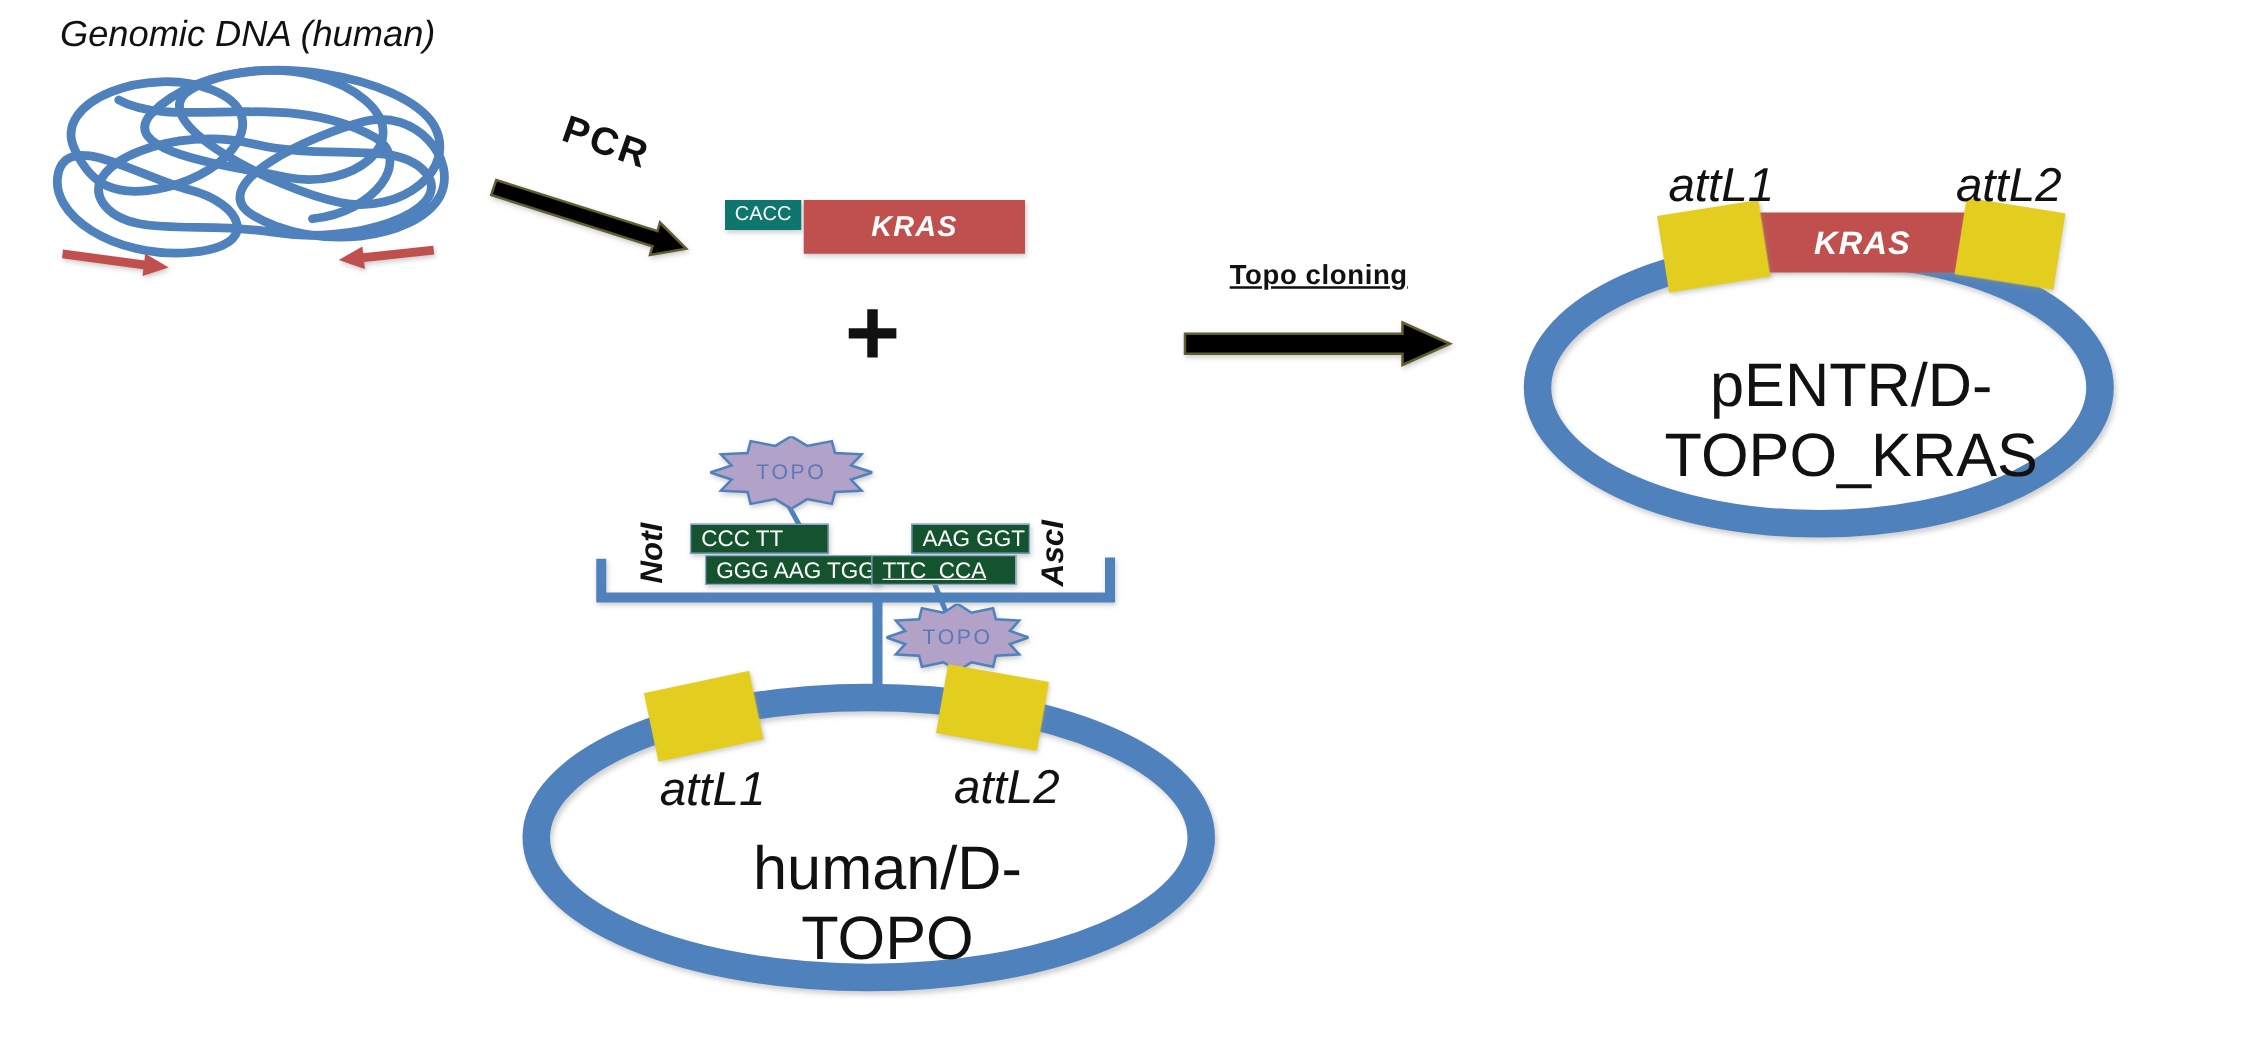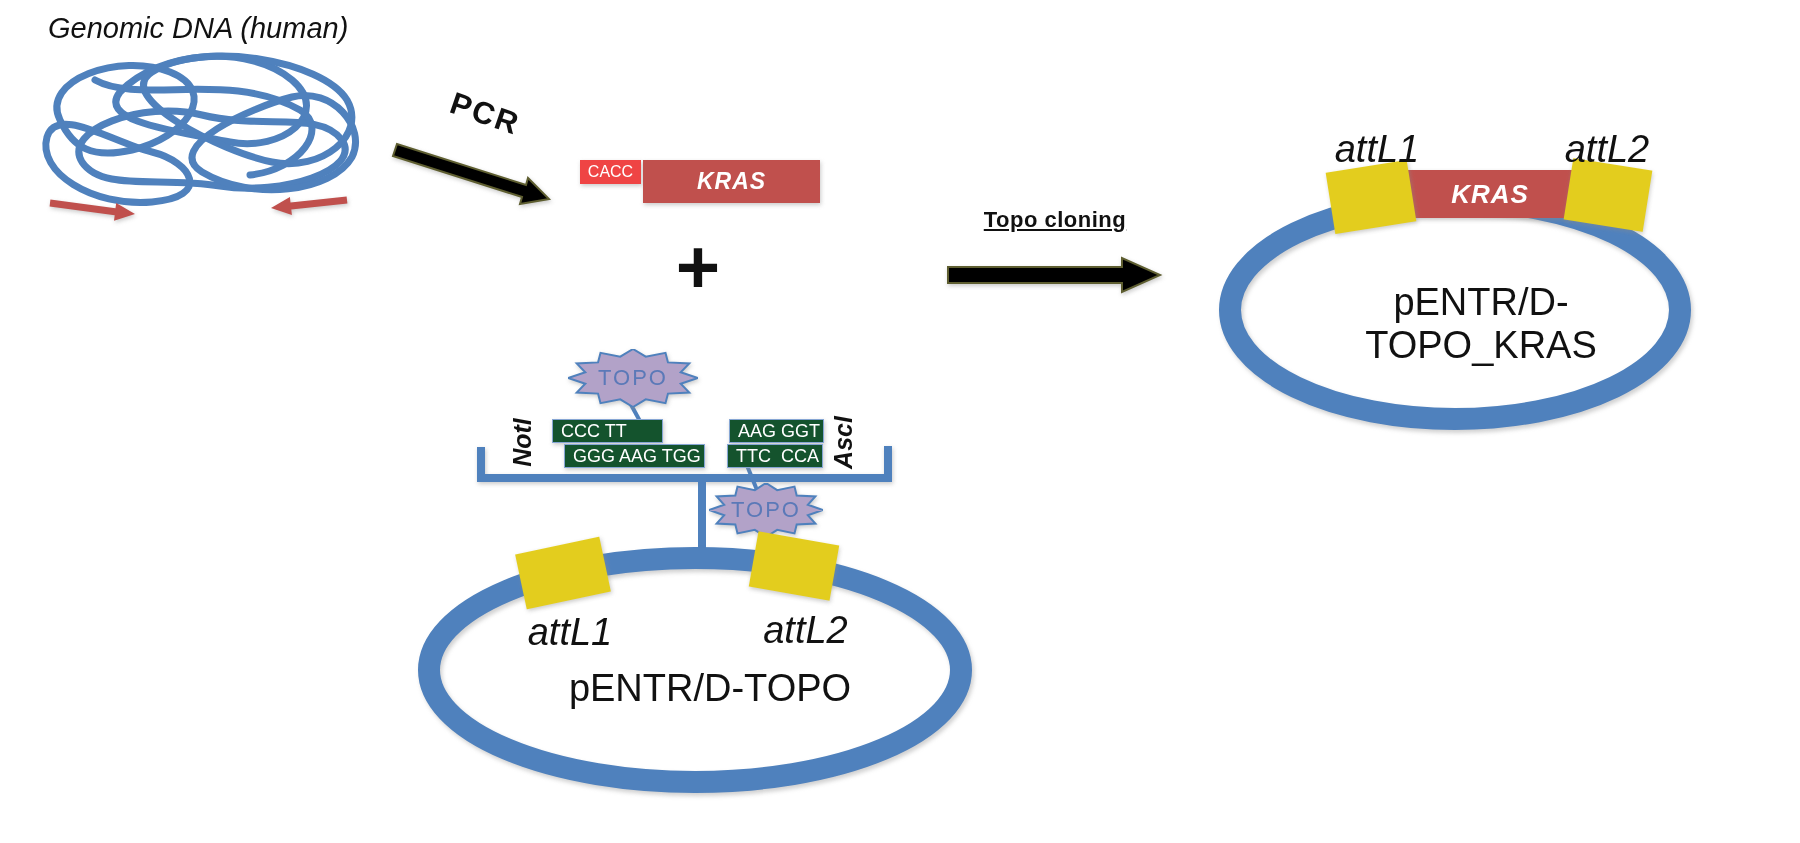--- a/index.html
+++ b/index.html
@@ -13,64 +13,64 @@
   .softshadow{filter:drop-shadow(1px 2px 2px rgba(140,140,140,.45));}
   .pre{white-space:pre;}
 
   .genomic-label{left:48px;top:12px;width:320px;font-size:29px;font-style:italic;}
   .pcr-label{left:420px;top:96px;width:130px;font-size:31px;font-weight:bold;
              transform:rotate(19deg);transform-origin:center;text-align:center;letter-spacing:2px;}
   .plus-label{left:668px;top:231px;width:60px;font-size:76px;font-weight:bold;text-align:center;line-height:72px;}
   .topo-cloning-label{left:935px;top:207px;width:240px;font-size:22px;font-weight:bold;text-align:center;letter-spacing:.5px;text-decoration:underline;}
 
   
-  .cacc-box{left:580px;top:160px;width:61px;height:24px;background:#ef4444;
+  .cacc-box{left:580px;top:160px;width:61px;height:24px;background:#0f766e;
             color:#fff;font-size:16px;line-height:24px;text-align:center;}
   .kras-box{left:643px;top:160px;width:177px;height:43px;background:#c0504d;
             color:#fff;font-size:23px;line-height:43px;text-align:center;font-weight:bold;font-style:italic;letter-spacing:1px;}
 
   
   .seqbox{background:#14532d;border:1px solid #86a6d4;color:#fff;font-size:18px;
           padding-left:8px;box-sizing:border-box;}
   .seq-l1{left:552px;top:419px;width:111px;height:24px;line-height:22px;}
   .seq-l2{left:564px;top:444px;width:141px;height:24px;line-height:22px;}
   .seq-r1{left:729px;top:419px;width:95px;height:24px;line-height:22px;}
-  .seq-r2{left:727px;top:444px;width:96px;height:24px;line-height:22px;}
+  .seq-r2{left:697px;top:444px;width:116px;height:24px;line-height:22px;text-decoration:underline;}
 
   .noti-label{left:482px;top:428px;width:80px;font-size:25px;font-weight:bold;font-style:italic;
               text-align:center;transform:rotate(-90deg);transform-origin:center;}
   .asci-label{left:803px;top:428px;width:80px;font-size:25px;font-weight:bold;font-style:italic;
               text-align:center;transform:rotate(-90deg);transform-origin:center;}
 
   
   .star{position:absolute;}
   .star svg{display:block;}
   .star .startext{position:absolute;left:0;top:0;width:100%;height:100%;
                   display:flex;align-items:center;justify-content:center;
-                  color:#5b79b8;font-size:22px;letter-spacing:2px;}
+                  color:#5b79b8;font-size:17px;letter-spacing:2px;}
   .star1{left:568px;top:349px;width:130px;height:58px;}
   .star2{left:709px;top:483px;width:114px;height:54px;}
 
   
   .attbox{background:#e3cd1e;}
   .attl1-entry{left:520px;top:545px;width:86px;height:56px;transform:rotate(-12deg);}
   .attl2-entry{left:753px;top:538px;width:82px;height:56px;transform:rotate(10deg);}
   .attl1-prod{left:1330px;top:166px;width:82px;height:62px;transform:rotate(-9deg);}
   .attl2-prod{left:1568px;top:164px;width:80px;height:62px;transform:rotate(9deg);}
 
   .attlbl{font-size:38px;font-style:italic;}
   .attl1-entry-lbl{left:520px;top:611px;width:100px;text-align:center;}
   .attl2-entry-lbl{left:758px;top:609px;width:95px;text-align:center;}
   .attl1-prod-lbl{left:1327px;top:128px;width:100px;text-align:center;}
   .attl2-prod-lbl{left:1557px;top:128px;width:100px;text-align:center;}
 
   .kras-insert{left:1408px;top:170px;width:164px;height:48px;background:#c0504d;
                color:#fff;font-size:26px;line-height:48px;text-align:center;font-weight:bold;font-style:italic;letter-spacing:1px;}
 
-  .plasmid-name{font-size:38px;text-align:center;}
+  .plasmid-name{font-size:49px;text-align:center;}
   .entry-name{left:550px;top:667px;width:320px;}
   .prod-name{left:1295px;top:281px;width:372px;}
 </style>
 </head>
 <body>
 
 <div class="canvas">
 
   <svg class="gfx" viewBox="0 0 1800 843">
 
@@ -135,21 +135,21 @@
   <div class="abs seqbox seq-r1 softshadow pre">AAG GGT</div>
   <div class="abs seqbox seq-r2 softshadow pre">TTC  CCA</div>
 
   <div class="abs noti-label">NotI</div>
   <div class="abs asci-label">AscI</div>
 
   <div class="abs attbox attl1-entry softshadow"></div>
   <div class="abs attbox attl2-entry softshadow"></div>
   <div class="abs attlbl attl1-entry-lbl">attL1</div>
   <div class="abs attlbl attl2-entry-lbl">attL2</div>
-  <div class="abs plasmid-name entry-name">pENTR/D-TOPO</div>
+  <div class="abs plasmid-name entry-name">human/D-TOPO</div>
 
   <div class="abs kras-insert softshadow">
     <span>KRAS</span>
   </div>
   <div class="abs attbox attl1-prod softshadow"></div>
   <div class="abs attbox attl2-prod softshadow"></div>
   <div class="abs attlbl attl1-prod-lbl">attL1</div>
   <div class="abs attlbl attl2-prod-lbl">attL2</div>
   <div class="abs plasmid-name prod-name">pENTR/D-TOPO_KRAS</div>
 

